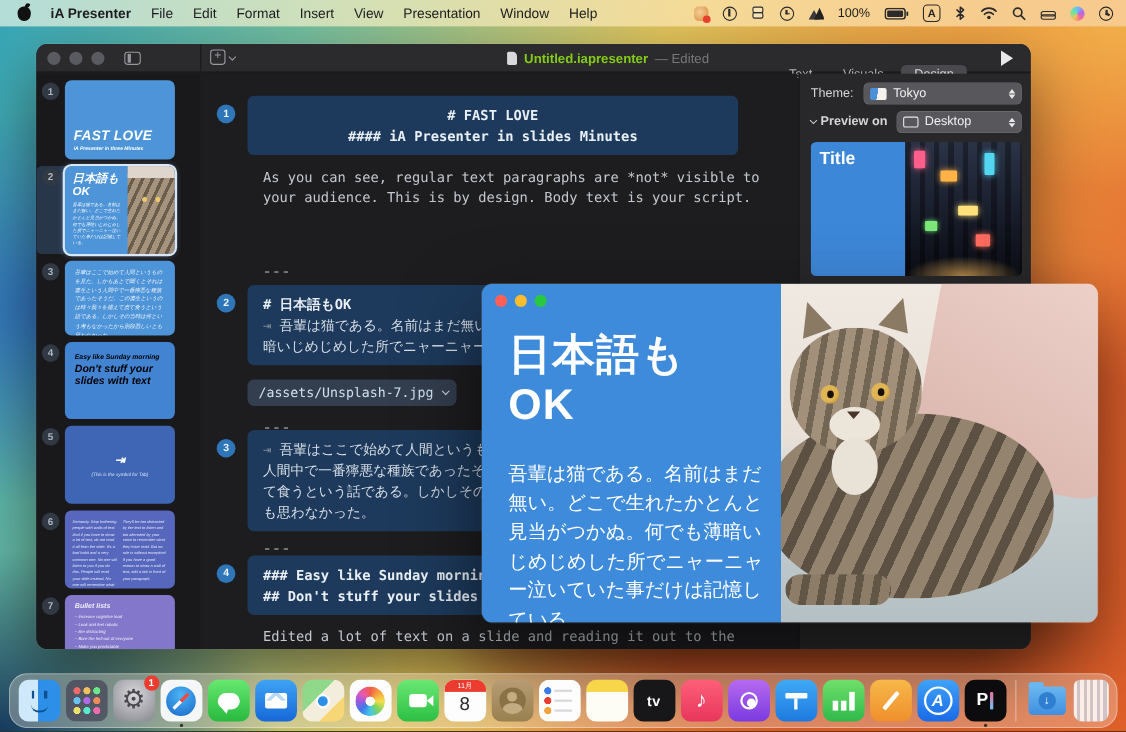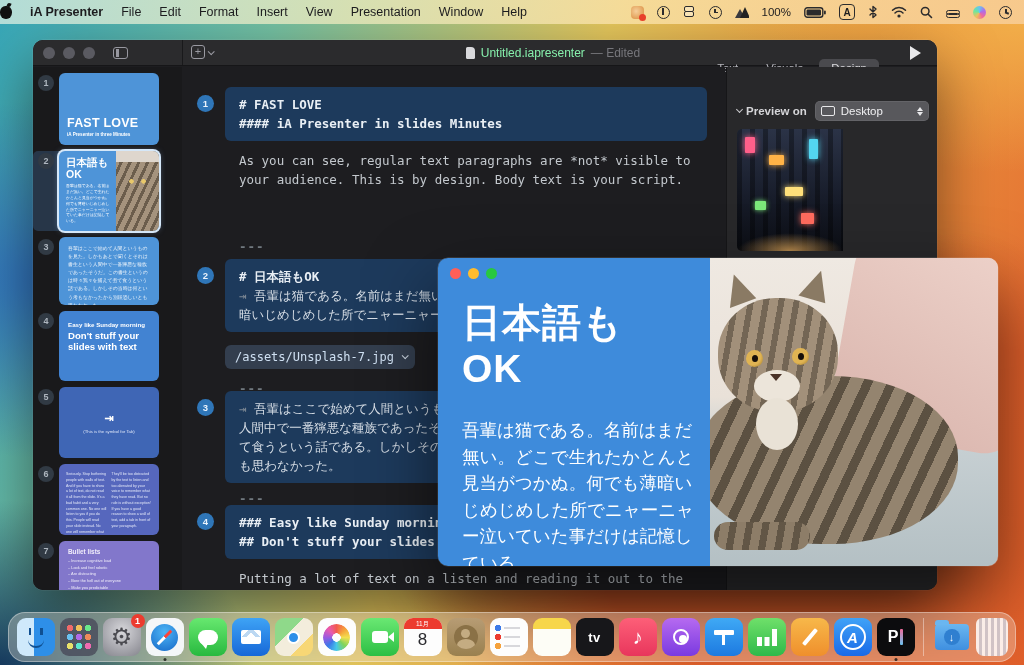--- a/index.html
+++ b/index.html
@@ -13,21 +13,21 @@
       radial-gradient(ellipse 50% 40% at 100% 2%, #f2b04a 0%, rgba(242,176,74,0) 60%),
       radial-gradient(ellipse 45% 45% at 0% 100%, #173a5e 0%, rgba(23,58,94,0) 55%),
       radial-gradient(ellipse 55% 45% at 6% 42%, #2f6fbd 0%, rgba(47,111,189,0) 60%),
       linear-gradient(112deg, #36a6b8 0%, #74c0a2 22%, #e4c65c 48%, #ee9a3e 68%, #df5f2e 100%);
   }
 
   
   .menubar { position:absolute; left:0; top:0; right:0; height:24px; z-index:10;
     background:linear-gradient(90deg, rgba(196,228,220,.88), rgba(225,228,182,.88) 35%, rgba(248,222,160,.88) 62%, rgba(248,205,150,.88) 100%);
     display:flex; align-items:center; font-size:12.5px; color:#1c1c1e; }
-  .menubar .left { display:flex; align-items:center; gap:18px; padding-left:0; }
+  .menubar .left { display:flex; align-items:center; gap:18px; padding-left:16px; }
   .apple { width:12px; height:13px; background:radial-gradient(circle at 50% 55%, #111 60%, #111 100%); border-radius:45% 45% 48% 48%; position:relative; }
   .apple::after { content:""; position:absolute; right:1px; top:-3px; width:4px; height:4px; background:#111; border-radius:60% 0 60% 0; transform:rotate(20deg); }
   .app-name { font-weight:bold; }
   .menu-item { cursor:default; }
   .menubar .right { margin-left:auto; display:flex; align-items:center; gap:13px; padding-right:12px; }
   .st { display:inline-flex; align-items:center; justify-content:center; height:16px; }
   .st svg { display:block; }
   .ext1 { width:13px; height:13px; border-radius:4px; background:radial-gradient(circle at 40% 40%, #f6cf9a, #d98a3a); position:relative; }
   .ext1::after { content:""; position:absolute; right:-2px; bottom:-2px; width:7px; height:7px; border-radius:50%; background:#e8402a; }
   .ext2 { width:13px; height:13px; border-radius:50%; border:1.6px solid #2b2b2d; position:relative; }
@@ -59,52 +59,52 @@
   .traffic { display:flex; gap:8px; padding-left:10px; }
   .tl { width:12px; height:12px; border-radius:50%; background:#5a5a61; }
   .sb-toggle { margin-left:18px; width:15px; height:12px; border:1.5px solid #97979f; border-radius:3px; position:relative; }
   .sb-toggle::after { content:""; position:absolute; left:2px; top:1px; width:3px; height:8px; background:#97979f; }
   .tb-div { position:absolute; left:149px; top:0; bottom:0; width:1px; background:#19191b; }
   .add-slide { position:absolute; left:158px; top:5px; display:flex; align-items:center; gap:3px; color:#9a9aa2; }
   .add-box { width:14px; height:14px; border:1.5px solid #9a9aa2; border-radius:3px; font-size:11px; line-height:11px; text-align:center; }
   .chev { width:5px; height:5px; border-right:1.5px solid #9a9aa2; border-bottom:1.5px solid #9a9aa2; transform:rotate(45deg) translateY(-1px); }
   .tb-title { position:absolute; left:330px; width:380px; top:0; height:26px; display:flex; align-items:center; justify-content:center; gap:6px; font-size:12px; }
   .doc-ic { width:9px; height:12px; background:#d9d9dc; border-radius:1.5px 4px 1.5px 1.5px; }
-  .t-name { color:#86efac; font-weight:normal; }
+  .t-name { color:#84cc16; font-weight:bold; }
   .t-edited { color:#77777c; }
   .tb-tabs { position:absolute; right:58px; top:3px; display:flex; align-items:center; gap:4px; font-size:11.5px; color:#b3b3b9; }
   .tab { padding:3px 12px; border-radius:5px;margin-top:16px; }
   .tab.active { background:#4a4a4e; color:#dcdcdf; }
   .play-btn { position:absolute; right:16px; top:6px; width:0; height:0; border-top:7px solid transparent; border-bottom:7px solid transparent; border-left:11px solid #e8e8ea; }
 
   
   .sidebar { position:absolute; left:0; top:27px; width:149px; bottom:0; background:#19191b; overflow:hidden; }
   .srow { display:flex; margin-top:6px; }
   .snum { width:26px; display:flex; justify-content:center; padding-top:2px; }
   .snum b { width:16px; height:16px; border-radius:50%; background:#313a44; color:#aeb6bf; font-size:9px; font-weight:bold; display:flex; align-items:center; justify-content:center; }
   .srow.sel .snum { background:#273648; border-radius:5px 0 0 5px; }
-  .sthumb { width:100px; border-radius:6px; overflow:hidden; position:relative; margin-right:18px; }
+  .sthumb { width:100px; border-radius:6px; overflow:hidden; position:relative; margin-right:18px;font-style:italic; }
   .s-blue { background:#4e94d8; color:#fff; }
   .srow.sel .sthumb { box-shadow:0 0 0 2px #d5e7f8, 0 0 6px rgba(160,200,255,.5); }
   .s1 { height:72px; padding:8px; display:flex; flex-direction:column; justify-content:flex-end; }
   .s1 .t { font-weight:bold; font-size:12.5px; letter-spacing:.2px; }
   .s1 .st2 { font-size:4.6px; margin-top:2px; font-weight:bold; }
   .s2 { height:80px; display:flex; }
   .s2 .txt { width:57%; padding:6px 5px 5px 7px; }
   .s2 .txt .t { font-weight:bold; font-size:10.5px; line-height:1.1; }
   .s2 .txt .b { font-size:3.9px; line-height:1.5; margin-top:3px; }
   .mini-cat { width:43%; position:relative;
     background:
       radial-gradient(circle at 36% 38%, #e8c86a 2px, transparent 2.5px),
       radial-gradient(circle at 64% 38%, #e8c86a 2px, transparent 2.5px),
       linear-gradient(180deg, #ded6cd 0 14%, rgba(0,0,0,0) 14%),
       repeating-linear-gradient(115deg, #6b5d4c 0 3px, #a5937d 3px 8px); }
   .s3 { height:68px; padding:8px 9px; }
   .s3 .b { font-size:4.9px; line-height:1.65; color:#eef4fb; }
-  .s4 { height:70px; padding:10px 9px; background:#4283d2; color:#ffffff; }
+  .s4 { height:70px; padding:10px 9px; background:#4283d2; color:#000000; }
   .s4 .k { font-size:6.2px; font-weight:bold; }
   .s4 .t { font-size:9.6px; font-weight:bold; line-height:1.15; margin-top:2px; }
   .s5 { height:71px; background:#3f66b5; color:#fff; display:flex; flex-direction:column; align-items:center; justify-content:center; }
   .s5 .sym { font-size:11px; font-weight:bold; }
   .s5 .cap { font-size:4.3px; margin-top:4px; color:#d9e2f6; }
   .s6 { height:71px; background:#5667bd; color:#e2e7f8; display:flex; gap:5px; padding:8px 7px; }
   .s6 .col { font-size:3.6px; line-height:1.6; width:50%; }
   .s7 { height:64px; background:#8277cb; color:#f0edfa; padding:7px 9px; }
   .s7 .t { font-size:6.4px; font-weight:bold; }
   .s7 ul { list-style:none; margin-top:3px; }
@@ -113,21 +113,21 @@
 
   
   .editor { position:absolute; left:150px; top:27px; width:542px; bottom:0; background:#1d1d20; font-family:"DejaVu Sans Mono",monospace; }
   .editor > div { position:absolute; }
   .eblock { background:#1d3a5c; border-radius:6px; padding:8px 14px; font-size:12.5px; line-height:19px; color:#d7dee6; }
   .eblock .h { font-weight:bold; color:#e9eff5; }
   .badge { width:17px; height:17px; border-radius:50%; background:#2f76b8; color:#eaf3fc; font-size:9.5px; font-weight:bold; display:flex; align-items:center; justify-content:center; font-family:"Liberation Sans",sans-serif; }
   .para { font-size:12.5px; line-height:19px; color:#c3c8cd; }
   .sep { font-size:12.5px; color:#70787f; font-weight:bold; letter-spacing:1px; }
   .tabg { color:#7d8894; }
-  .b1 { left:42px; top:20px; width:482px; }
+  .b1 { left:42px; top:20px; width:446px;text-align:center; }
   .bg1 { left:14px; top:28px; }
   .p1 { left:56px; top:84px; }
   .sp1 { left:56px; top:172px; }
   .b2 { left:42px; top:192px; width:452px; }
   .bg2 { left:14px; top:200px; }
   .chip { left:42px; top:278px; height:24px; background:#333e4e; border-radius:6px; display:flex; align-items:center; gap:8px; padding:0 8px 0 10px; font-size:12px; color:#cfe0f2; }
   .chip .chev { border-color:#cfd8e4; margin-top:-2px; }
   .sp2 { left:56px; top:314px; }
   .b3 { left:42px; top:324px; width:452px; }
   .bg3 { left:14px; top:332px; }
@@ -454,39 +454,51 @@
       <div>人間中で一番獰悪な種族であったそうだ。こ</div>
       <div>て食うという話である。しかしその当時は何</div>
       <div>も思わなかった。</div>
     </div>
     <div class="sep sp3">---</div>
     <div class="badge bg4">4</div>
     <div class="eblock b4">
       <div class="h">### Easy like Sunday morning</div>
       <div class="h">## Don't stuff your slides with text</div>
     </div>
-    <div class="para p2">Putting a lot of text on a listen and reading it out to the</div>
+    <div class="para p2">Edited a lot of text on a slide and reading it out to the</div>
   </div>
 
   <div class="panel">
+    <div class="prow rowtheme">
+      <span class="lbl">Theme:</span>
+      <span class="dd">
+        <span class="theme-ic"></span>
+        <span>Tokyo</span>
+        <span class="stepper">
+            <i class="up"></i>
+            <i class="dn"></i>
+          </span>
+      </span>
+    </div>
     <div class="prow rowpreview">
       <span class="lbl">
         <span class="disc"></span>
         <span>Preview on</span>
       </span>
       <span class="dd">
         <span class="desk-ic"></span>
         <span>Desktop</span>
         <span class="stepper">
             <i class="up"></i>
             <i class="dn"></i>
           </span>
       </span>
     </div>
     <div class="pthumb">
+      <div class="tblue">Title</div>
       <div class="city">
         <i class="n1"></i>
           <i class="n2"></i>
           <i class="n3"></i>
           <i class="n4"></i>
           <i class="n5"></i>
           <i class="n6"></i>
           <i class="n7"></i>
       </div>
     </div>

